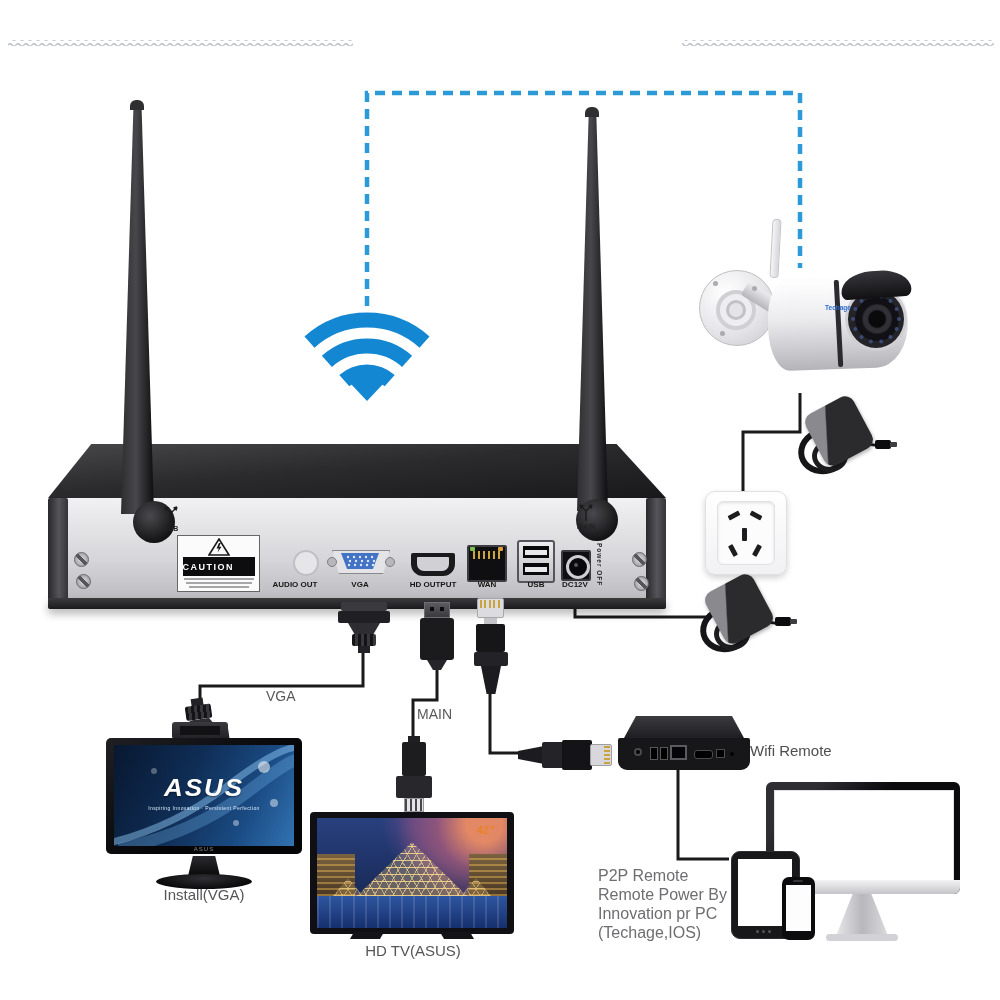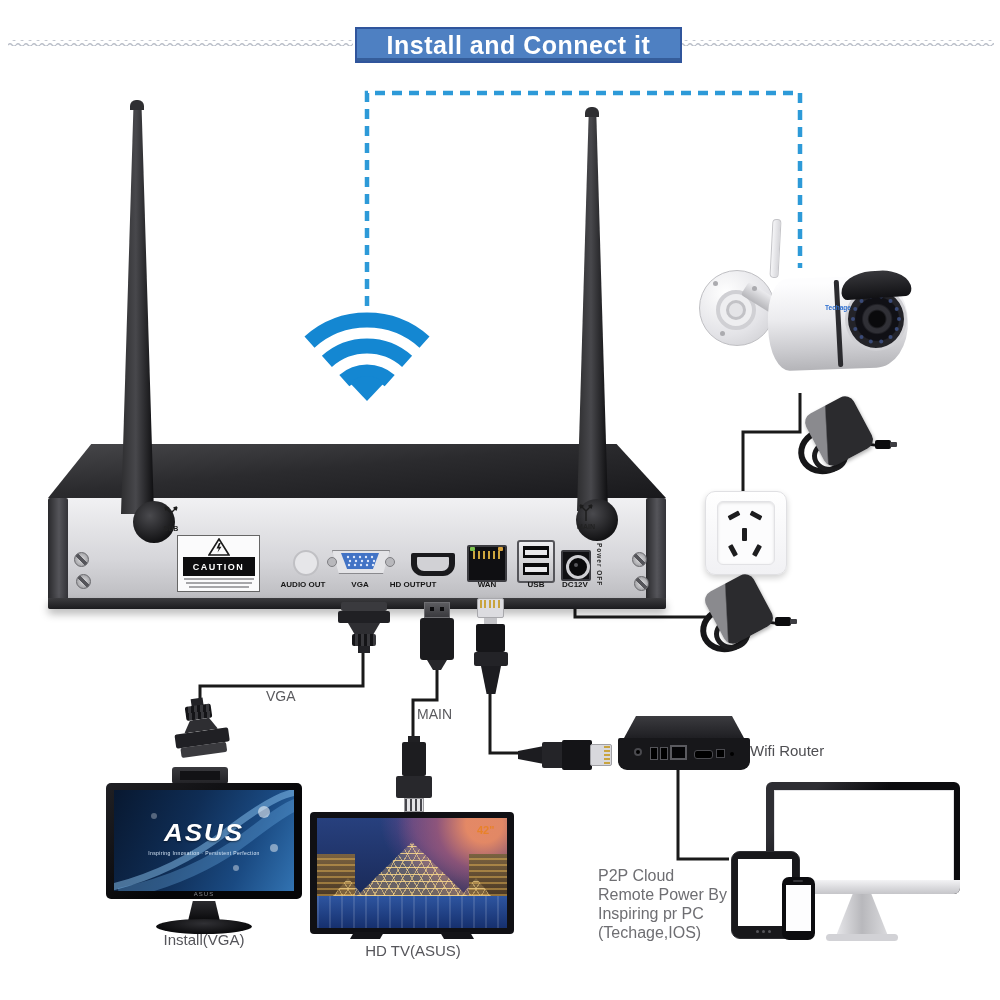--- a/index.html
+++ b/index.html
@@ -38,21 +38,21 @@
   .flange{top:498px;width:20px;height:111px;z-index:3;border-radius:2px;
        background:linear-gradient(90deg,#29292c,#55555a 55%,#333338);}
   .screw{width:13px;height:13px;border-radius:50%;z-index:5;border:1px solid #6a6a6e;
        background:linear-gradient(45deg,transparent 42%,#55555a 42% 58%,transparent 58%),
                   radial-gradient(#e0e0e2,#8e8e92);}
   .ant-glyph{z-index:5;}
   .tiny-label{z-index:5;font-size:7px;font-weight:bold;color:#222;text-align:center;}
   .caution{left:177px;top:535px;width:83px;height:57px;z-index:5;background:#fbfbfc;
        border:1px solid #666;display:flex;flex-direction:column;align-items:center;padding-top:2px;box-sizing:border-box;}
   .caution-bar{width:72px;height:19px;background:#0d0d0f;margin-top:1px;
-       display:flex;align-items:center;justify-content:center;}
+       display:flex;align-items:center;}
   .caution-bar span{color:#fff;font-size:9px;font-weight:bold;letter-spacing:1.5px;}
   .fine{height:2px;background:#a6a6a9;margin-top:2px;}
 
   .port-label{top:580px;font-size:8px;font-weight:bold;color:#161616;text-align:center;z-index:5;}
   .audio-ring{left:293px;top:550px;width:22px;height:22px;border-radius:50%;z-index:5;
        border:2px solid #c0c0c4;background:#e6e6e9;}
   .vga-shell{left:332px;top:550px;width:56px;height:22px;z-index:5;
        background:#e4e4e7;border:1px solid #8a8a8e;
        clip-path:polygon(0 0,100% 0,88% 100%,12% 100%);}
   .vga-blue{left:341px;top:553px;width:38px;height:16px;z-index:6;background:#4273c5;
@@ -216,23 +216,20 @@
 
     <polyline points="363,648 363,686 200,686 200,702" fill="none" stroke="#1a1a1a" stroke-width="3"></polyline>
 
     <polyline points="437,668 437,700 413,700 413,740" fill="none" stroke="#1a1a1a" stroke-width="3"></polyline>
 
     <polyline points="490,690 490,753 523,753" fill="none" stroke="#1a1a1a" stroke-width="3"></polyline>
 
     <polyline points="678,770 678,859 729,859" fill="none" stroke="#1a1a1a" stroke-width="3"></polyline>
   </svg>
 
-  <div class="abs banner" style="z-index:2;">
-    <span>Install and Connect it</span>
-  </div>
 
   <svg class="abs wifi-svg" width="130" height="95" viewBox="0 0 130 95">
     <g stroke="#1487d2" stroke-width="15" fill="none">
       <path d="M7.5 36.1 A86 86 0 0 1 122.5 36.1"></path>
       <path d="M24.9 55.4 A60 60 0 0 1 105.1 55.4"></path>
       <path d="M42.3 74.7 A34 34 0 0 1 87.7 74.7"></path>
     </g>
     <path d="M65 95 L48 77 A24 24 0 0 1 82 77 Z" fill="#1487d2"></path>
   </svg>
 
@@ -269,21 +266,21 @@
     </svg>
     <div class="caution-bar">
       <span>CAUTION</span>
     </div>
     <div class="fine" style="width:70px;"></div>
     <div class="fine" style="width:66px;"></div>
     <div class="fine" style="width:60px;"></div>
   </div>
 
   <div class="abs audio-ring"></div>
-  <div class="abs port-label" style="left:268px;width:70px;">AUDIO OUT</div>
+  <div class="abs port-label" style="left:260px;width:70px;">AUDIO OUT</div>
 
   <div class="abs vga-shell"></div>
   <div class="abs vga-blue"></div>
   <svg class="abs" style="left:341px;top:553px;z-index:7;" width="38" height="16" viewBox="0 0 38 16">
     <g fill="#dfe8fb">
       <circle cx="7" cy="4" r="1.2"></circle>
         <circle cx="13" cy="4" r="1.2"></circle>
         <circle cx="19" cy="4" r="1.2"></circle>
         <circle cx="25" cy="4" r="1.2"></circle>
         <circle cx="31" cy="4" r="1.2"></circle>
@@ -298,21 +295,21 @@
         <circle cx="26" cy="12" r="1.2"></circle>
         <circle cx="32" cy="12" r="1.2"></circle>
     </g>
   </svg>
   <div class="abs vga-screw" style="left:327px;"></div>
   <div class="abs vga-screw" style="left:385px;"></div>
   <div class="abs port-label" style="left:340px;width:40px;">VGA</div>
 
   <div class="abs hdmi-port"></div>
   <div class="abs hdmi-port-in"></div>
-  <div class="abs port-label" style="left:378px;width:70px;">HD OUTPUT</div>
+  <div class="abs port-label" style="left:398px;width:70px;">HD OUTPUT</div>
 
   <div class="abs wan-port"></div>
   <div class="abs wan-pins"></div>
   <div class="abs led" style="left:470px;background:#7cc24e;"></div>
   <div class="abs led" style="left:498px;background:#d8a23c;"></div>
   <div class="abs port-label" style="left:467px;width:40px;">WAN</div>
 
   <div class="abs usb-port"></div>
   <div class="abs usb-slot" style="top:546px;"></div>
   <div class="abs usb-tongue" style="top:550px;"></div>
@@ -435,23 +432,23 @@
     <div class="abs router-top"></div>
     <div class="abs router-front"></div>
     <div class="abs" style="left:16px;top:32px;width:8px;height:8px;border-radius:50%;border:2px solid #4a4a4f;background:#000;box-sizing:border-box;"></div>
     <div class="abs" style="left:32px;top:31px;width:6px;height:11px;background:#000;border:1px solid #55555a;"></div>
     <div class="abs" style="left:42px;top:31px;width:6px;height:11px;background:#000;border:1px solid #55555a;"></div>
     <div class="abs" style="left:52px;top:29px;width:17px;height:15px;background:#050507;border:2px solid #5a5a5f;box-sizing:border-box;"></div>
     <div class="abs" style="left:76px;top:34px;width:17px;height:7px;background:#000;border:1px solid #4a4a4f;border-radius:3px;"></div>
     <div class="abs" style="left:98px;top:33px;width:7px;height:7px;background:#000;border:1px solid #4a4a4f;"></div>
     <div class="abs" style="left:112px;top:36px;width:4px;height:4px;border-radius:50%;background:#000;"></div>
   </div>
-  <div class="abs router-label">Wifi Router</div>
-
-  <div class="abs grp" style="left:104px;top:765px;width:200px;height:190px;">
+  <div class="abs router-label">Wifi Remote</div>
+
+  <div class="abs grp" style="left:104px;top:720px;width:200px;height:190px;">
     <div class="abs" style="left:68px;top:2px;width:56px;height:17px;background:linear-gradient(#3a3a3e,#222226);border-radius:3px;"></div>
     <div class="abs" style="left:76px;top:6px;width:40px;height:9px;background:#121215;"></div>
     <div class="abs asus-bezel"></div>
     <div class="abs asus-screen">
       <svg width="180" height="101" viewBox="0 0 180 101">
         <path d="M-5 98 Q60 82 112 42 T185 2" stroke="rgba(150,210,255,.45)" stroke-width="7" fill="none"></path>
         <path d="M5 104 Q80 88 132 48 T186 16" stroke="rgba(120,190,245,.3)" stroke-width="12" fill="none"></path>
         <circle cx="150" cy="22" r="6" fill="rgba(255,255,255,.55)"></circle>
         <circle cx="160" cy="58" r="4" fill="rgba(255,255,255,.45)"></circle>
         <circle cx="122" cy="78" r="3" fill="rgba(255,255,255,.4)"></circle>
@@ -493,19 +490,19 @@
     <div class="abs tablet-screen"></div>
     <div class="abs tdot" style="left:28px;"></div>
     <div class="abs tdot" style="left:34px;"></div>
     <div class="abs tdot" style="left:40px;"></div>
     <div class="abs phone"></div>
     <div class="abs" style="left:65px;top:100px;width:10px;height:2px;background:#35353a;border-radius:1px;"></div>
     <div class="abs phone-screen"></div>
   </div>
 
   <div class="abs p2p">
-    <div>P2P Cloud</div>
+    <div>P2P Remote</div>
     <div>Remote Power By</div>
-    <div>Inspiring pr PC</div>
+    <div>Innovation pr PC</div>
     <div>(Techage,IOS)</div>
   </div>
 
 </div>
 
 </body></html>

